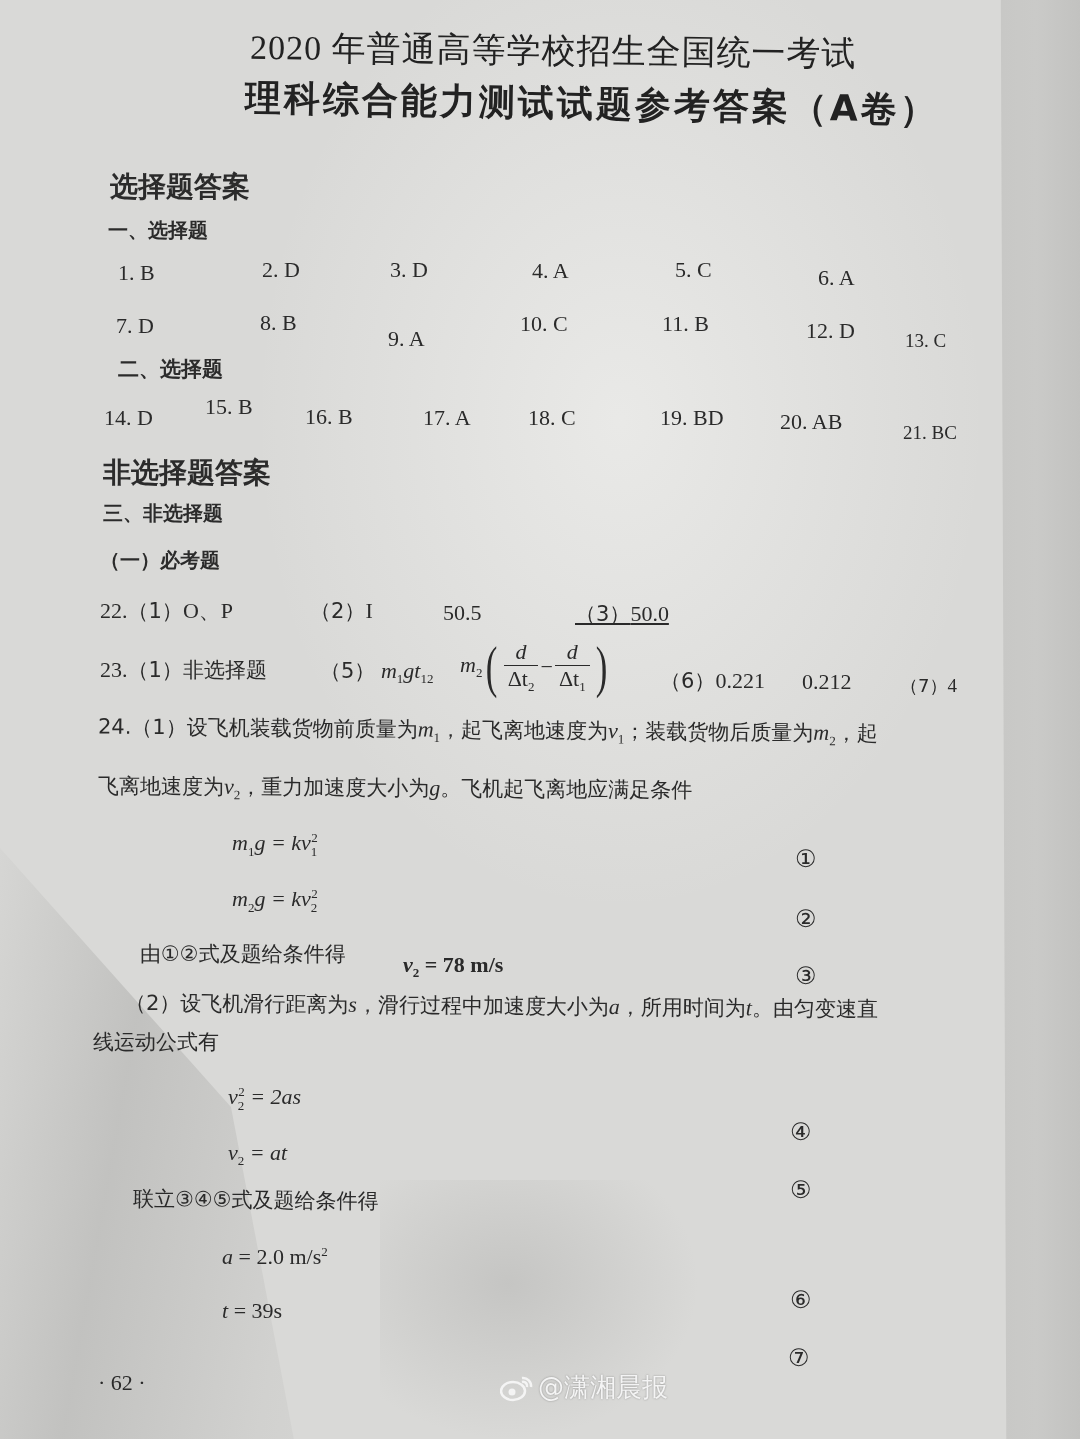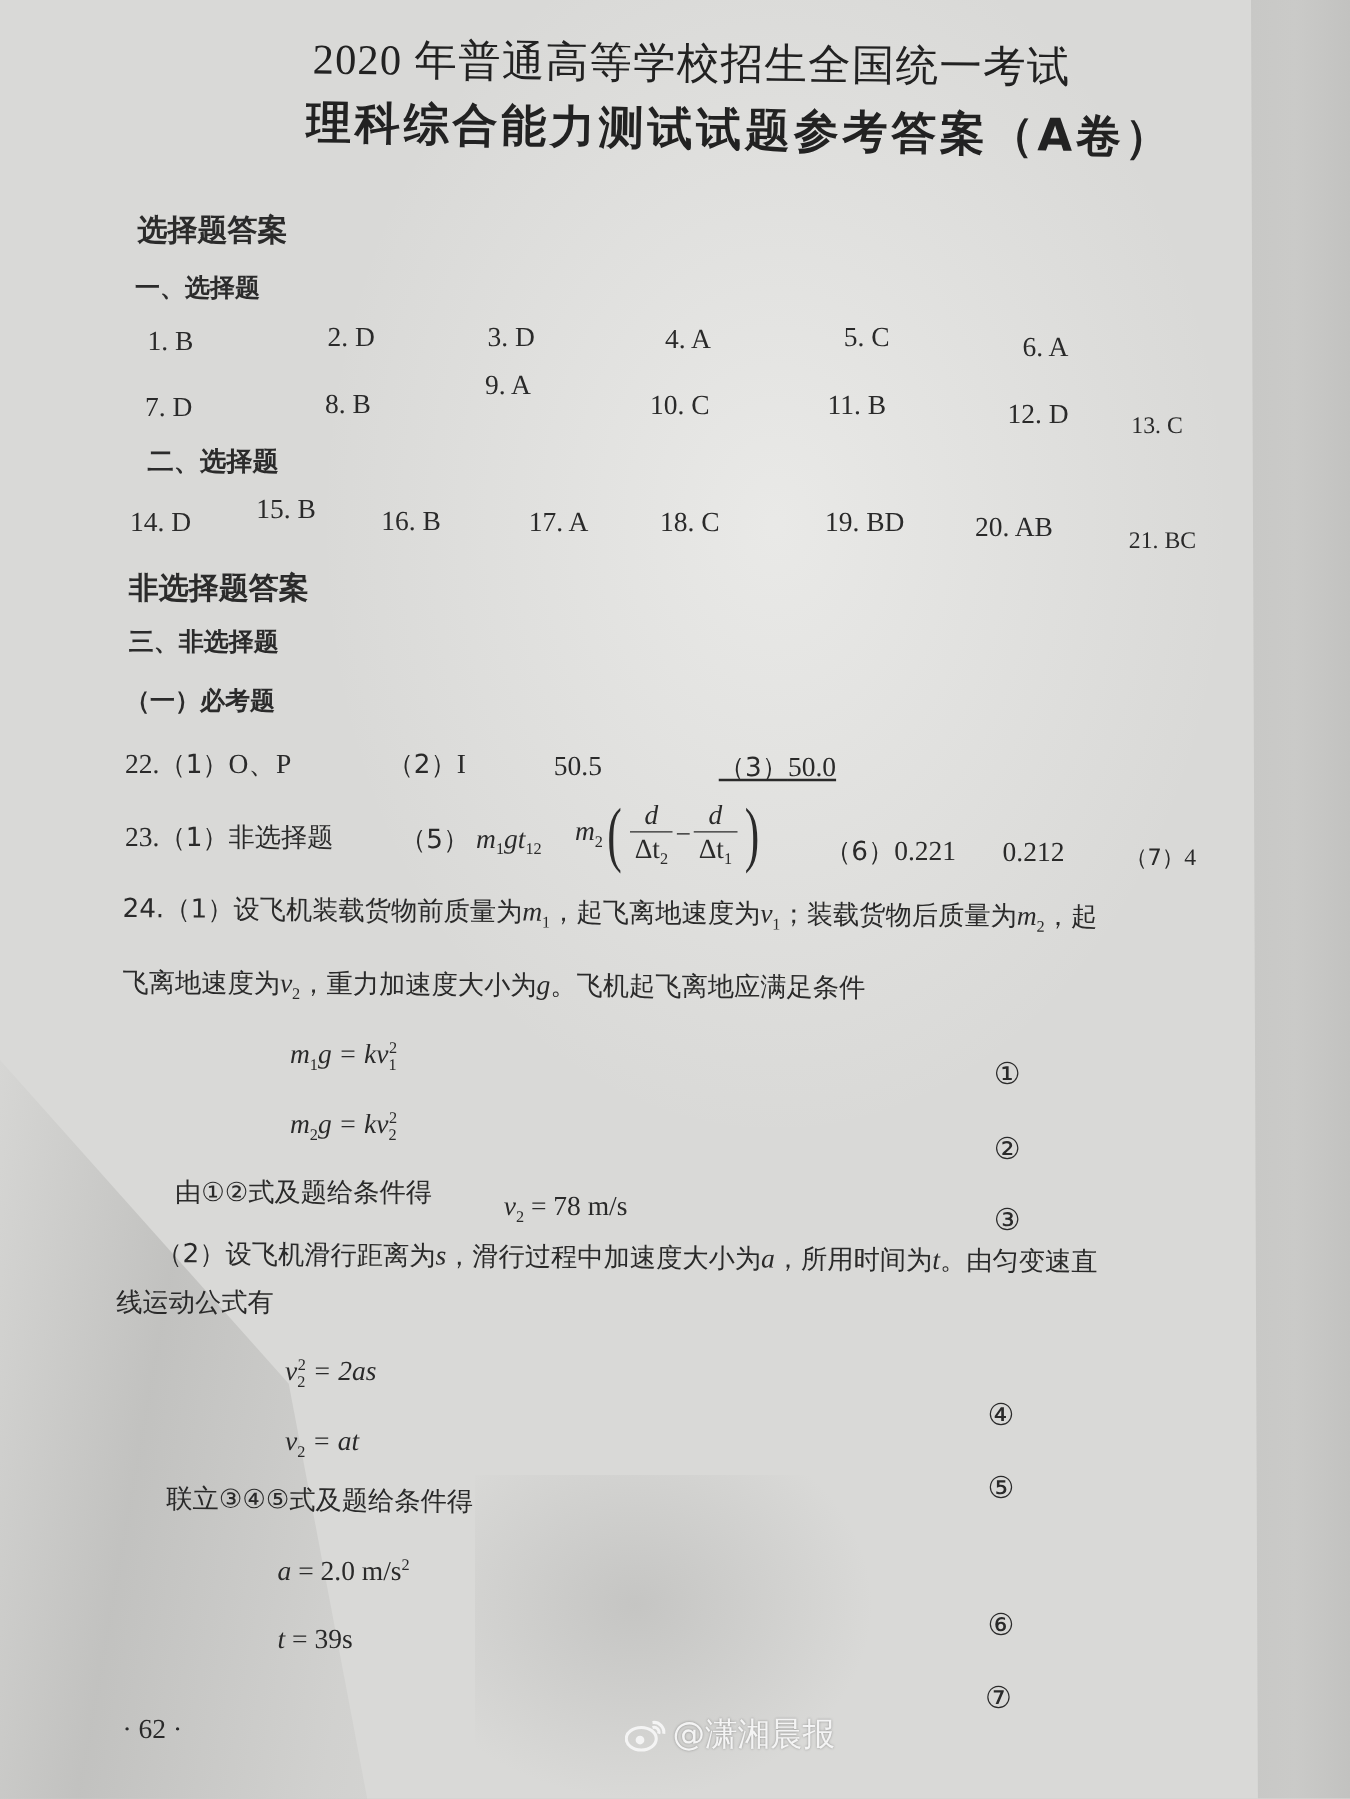--- a/index.html
+++ b/index.html
@@ -67,21 +67,21 @@
       font-family: "DejaVu Sans", sans-serif;
       font-size: 36px;
       font-weight: bold;
       letter-spacing: 3px;
       transform: rotate(1deg);
       color: #222;
     }
     .h-bold {
       font-family: "DejaVu Sans", sans-serif;
       font-weight: bold;
-      font-size: 24px;
+      font-size: 28px;
       color: #2b2b2b;
     }
     .ans {
       font-size: 22px;
       color: #2a2a2a;
     }
     .body {
       font-size: 22px;
       color: #2a2a2a;
     }
@@ -160,21 +160,21 @@
 
 <div class="txt ans" style="left:118px; top:260px;"><span>1.</span> <span>B</span></div>
 <div class="txt ans" style="left:262px; top:257px;"><span>2.</span> <span>D</span></div>
 <div class="txt ans" style="left:390px; top:257px;"><span>3.</span> <span>D</span></div>
 <div class="txt ans" style="left:532px; top:258px;"><span>4.</span> <span>A</span></div>
 <div class="txt ans" style="left:675px; top:257px;"><span>5.</span> <span>C</span></div>
 <div class="txt ans" style="left:818px; top:265px;"><span>6.</span> <span>A</span></div>
 
 <div class="txt ans" style="left:116px; top:313px;"><span>7.</span> <span>D</span></div>
 <div class="txt ans" style="left:260px; top:310px;"><span>8.</span> <span>B</span></div>
-<div class="txt ans" style="left:388px; top:295px;"><span>9.</span> <span>A</span></div>
+<div class="txt ans" style="left:388px; top:326px;"><span>9.</span> <span>A</span></div>
 <div class="txt ans" style="left:520px; top:311px;"><span>10.</span> <span>C</span></div>
 <div class="txt ans" style="left:662px; top:311px;"><span>11.</span> <span>B</span></div>
 <div class="txt ans" style="left:806px; top:318px;"><span>12.</span> <span>D</span></div>
 <div class="txt ans" style="left:905px; top:330px; font-size:19px;"><span>13.</span> <span>C</span></div>
 
 <div class="txt h-bold" style="left:118px; top:355px; font-size:21px;">二、选择题</div>
 
 <div class="txt ans" style="left:104px; top:405px;"><span>14.</span> <span>D</span></div>
 <div class="txt ans" style="left:205px; top:394px;"><span>15.</span> <span>B</span></div>
 <div class="txt ans" style="left:305px; top:404px;"><span>16.</span> <span>B</span></div>
@@ -228,21 +228,21 @@
   <span>m</span><sub>1</sub><span>g = kv</span><sub>1</sub><sup style="margin-left:-6px;">2</sup>
 </div>
 <div class="txt circ" style="left:795px; top:845px;">①</div>
 
 <div class="txt body math" style="left:232px; top:886px;">
   <span>m</span><sub>2</sub><span>g = kv</span><sub>2</sub><sup style="margin-left:-6px;">2</sup>
 </div>
 <div class="txt circ" style="left:795px; top:905px;">②</div>
 
 <div class="txt body cjk" style="left:140px; top:940px;">由①②式及题给条件得</div>
-<div class="txt body" style="left:403px; top:952px;">
+<div class="txt body" style="left:403px; top:952px;font-weight:bold;">
   <span class="math">v</span><sub>2</sub><span> = 78 m/s</span>
 </div>
 <div class="txt circ" style="left:795px; top:962px;">③</div>
 
 <div class="txt body" style="left:125px; top:992px; transform:rotate(0.5deg);">
   <span class="cjk">（2）设飞机滑行距离为</span><span class="math">s</span><span class="cjk">，滑行过程中加速度大小为</span><span class="math">a</span><span class="cjk">，所用时间为</span><span class="math">t</span><span class="cjk">。由匀变速直</span>
 </div>
 <div class="txt body cjk" style="left:93px; top:1028px;">线运动公式有</div>
 
 <div class="txt body math" style="left:228px; top:1084px;">

